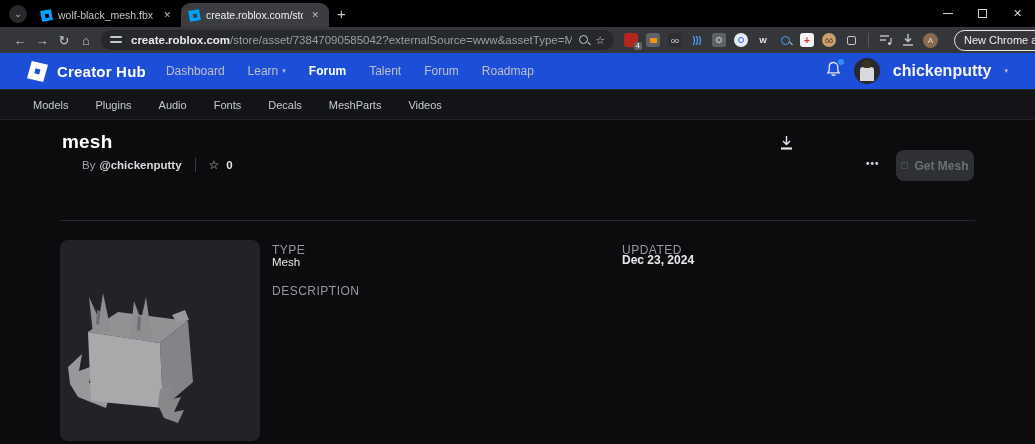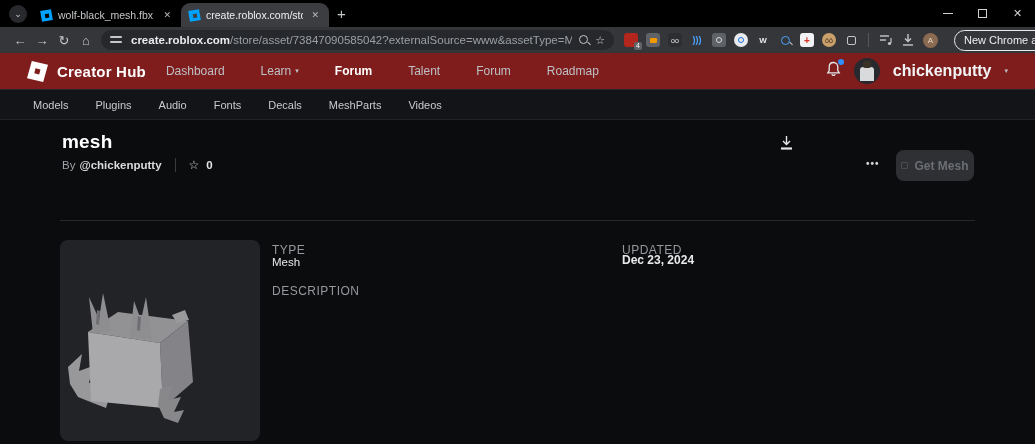--- a/index.html
+++ b/index.html
@@ -45,46 +45,46 @@
     font-size:8px; color:#fff; flex:0 0 auto; }
   .badge { position:absolute; right:-4px; bottom:-3px; background:#606266; color:#fff; font-size:7px;
     padding:0 2px; border-radius:2px; line-height:8px; }
   .sep-v { width:1px; height:14px; background:#55575b; margin:0 2px; }
   .avatar-sm { width:15px; height:15px; border-radius:50%; background:#8a6a50; display:flex; align-items:center;
     justify-content:center; color:#e6d7c4; font-size:8px; }
   .chip { border:1px solid #e8eaed; border-radius:13px; height:21px; display:flex; align-items:center; gap:7px;
     padding:0 9px; color:#eceef0; font-size:11px; margin-left:8px; white-space:nowrap; }
 
   
-  .site-header { height:37px; background:#7f1d1d; border-bottom:1px solid #26282c; display:flex; align-items:center;
+  .site-header { height:37px; background:#1d4ed8; border-bottom:1px solid #26282c; display:flex; align-items:center;
     padding:0 27px; flex:0 0 auto; }
   .brand { display:flex; align-items:center; gap:9px; margin-right:20px; }
   .brand-name { font-size:15px; font-weight:bold; color:#fff; letter-spacing:.2px; }
-  .main-nav { display:flex; align-items:center; gap:36px; }
+  .main-nav { display:flex; align-items:center; gap:23px; }
   .main-nav .nav-item { font-size:12px; color:#bdc0c5; display:flex; align-items:center; gap:4px; }
   .main-nav .nav-item.active { color:#fff; font-weight:bold; }
   .caret { font-size:7px; color:#bdc0c5; }
   .header-right { margin-left:auto; display:flex; align-items:center; gap:13px; }
   .bell-wrap { position:relative; }
   .bell-dot { position:absolute; top:-2px; right:-3px; width:6px; height:6px; border-radius:50%; background:#2f8fff; }
   .avatar-lg { width:26px; height:26px; border-radius:50%; background:#27292e; overflow:hidden; position:relative; }
   .avatar-lg .bust { position:absolute; left:6px; top:9px; width:14px; height:14px; background:#d9dadc; border-radius:3px 3px 0 0; }
   .avatar-lg .head { position:absolute; left:9px; top:3px; width:8px; height:7px; background:#3a3225; border-radius:2px; }
   .username { font-size:16px; font-weight:bold; color:#f2f3f5; }
 
   
   .subnav { height:30px; background:#121418; border-bottom:1px solid #222428; display:flex; align-items:center;
     padding:0 33px; gap:27px; flex:0 0 auto; }
   .subnav .sn-item { font-size:11px; color:#c9cbce; }
 
   
   .content { position:relative; flex:1; background:#0b0c0e; }
   .asset-title { position:absolute; left:62px; top:11px; font-size:19px; font-weight:bold; color:#fff; letter-spacing:.2px; }
   .asset-meta { position:absolute; left:62px; top:38px; display:flex; align-items:center; font-size:11.5px; }
-  .by-label { color:#9fa1a6; margin-right:4px; }
+  .by-label { color:#9fa1a6; margin-right:4px;margin-left:20px; }
   .author { color:#dadbdd; font-weight:bold; }
   .meta-div { width:1px; height:14px; background:#3a3c40; margin:0 13px; }
   .fav-star { color:#d6d7d9; font-size:12px; margin-right:7px; }
   .fav-count { color:#e3e4e6; font-weight:bold; font-size:11.5px; }
 
   .dl-icon { position:absolute; left:778px; top:15px; }
   .dl-list { position:absolute; left:796px; top:49px; list-style:disc; color:#d9dadc; }
   .dl-list li { font-size:10.5px; line-height:11.5px; color:#d9dadc; }
   .more-btn { position:absolute; left:866px; top:38px; color:#cfd1d4; font-size:10px; letter-spacing:1px; font-weight:bold; }
   .get-btn { position:absolute; left:896px; top:30px; width:78px; height:31px; background:#2e3034; border-radius:8px;

